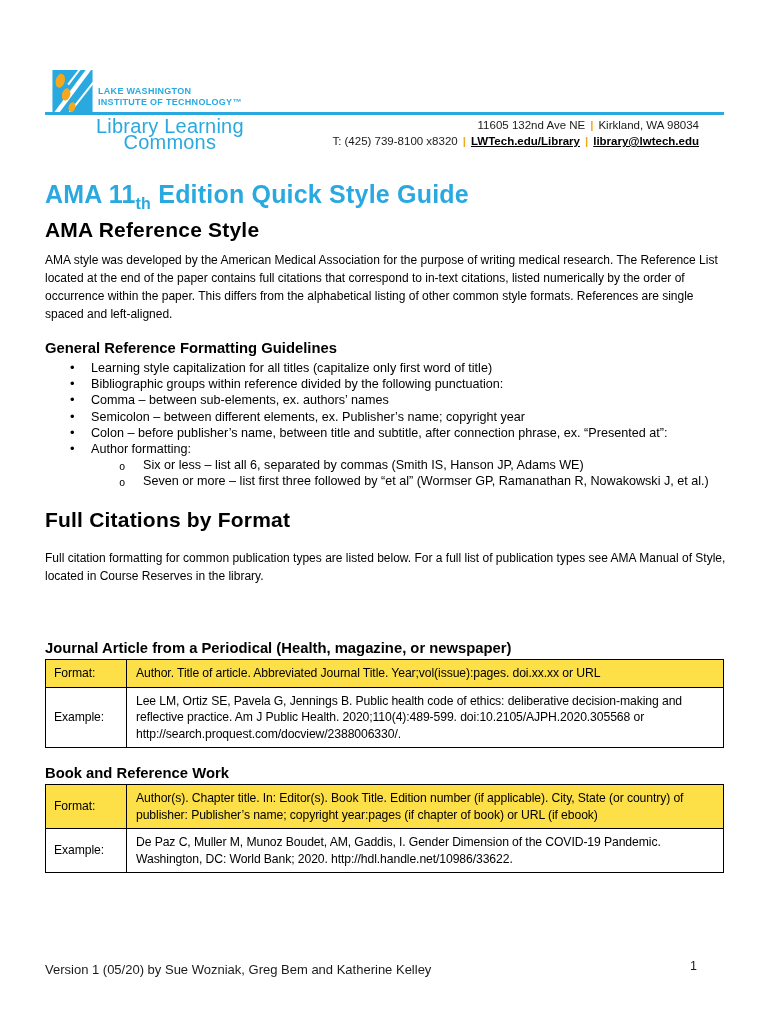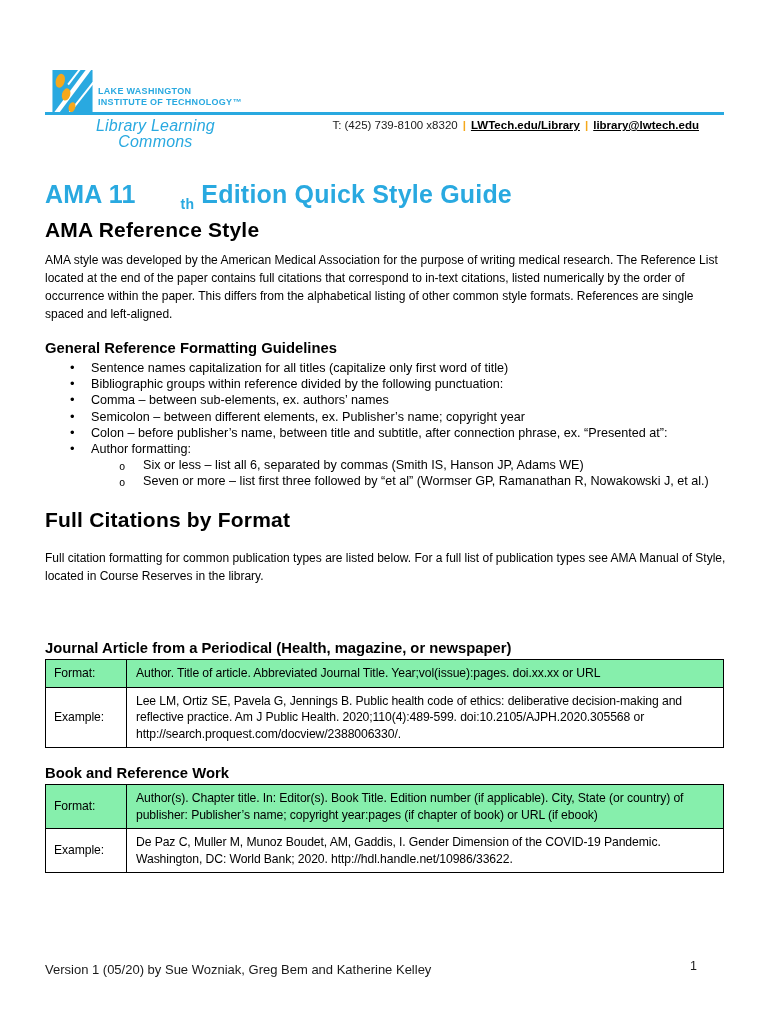--- a/index.html
+++ b/index.html
@@ -10,35 +10,35 @@
   }
   
   .logo-icon { position:absolute; left:52px; top:70px; width:41px; height:44px; }
   .org-name {
     position:absolute; left:98px; top:86px; color:#29A9E0; font-weight:bold;
     font-size:9px; line-height:10.5px; text-transform:uppercase; letter-spacing:0.3px;
   }
   .brand-rule { position:absolute; left:45px; top:112px; width:679px; height:2.5px; background:#29A9E0; }
   .unit-name {
     position:absolute; left:96px; top:118px; color:#29A9E0;
-    font-size:16px; line-height:16px; letter-spacing:0.2px;font-style:italic;
+    font-size:20px; line-height:16px; letter-spacing:0.2px;
   }
   .unit-name .line2 { text-align:center; }
   .contact {
     position:absolute; top:117px; right:44px; text-align:right;
     font-size:11.5px; line-height:16px; color:#1a1a1a;
   }
   .contact .sep { color:#F5A81C; font-weight:bold; padding:0 5px; }
   .contact .link { font-weight:bold; text-decoration:underline; color:#000; cursor:pointer; }
   
   .doc-title {
     position:absolute; left:45px; top:180px; color:#29A9E0;
     font-size:25px; font-weight:bold; letter-spacing:0.2px;
   }
-  .doc-title sub { font-size:14px;margin-left:45px; }
+  .doc-title sub { font-size:16px; }
   .h2 { position:absolute; left:45px; font-size:21px; font-weight:bold; letter-spacing:0.2px; }
   .h2.ref-style { top:218px; }
   .h2.full-cit { top:508px; }
   .h3 { position:absolute; left:45px; font-size:14.8px; font-weight:bold; }
   .h3.guidelines { top:340px; }
   .h3.cap-journal { top:640px; }
   .h3.cap-book { top:765px; }
   .body-p { position:absolute; left:45px; width:683px; font-size:12px; line-height:18px; }
   .body-p.intro { top:251px; }
   .body-p.cit-intro { top:541px;margin-top:8px; }
@@ -60,21 +60,21 @@
   
   .cit-table { position:absolute; left:45px; border-collapse:collapse; width:679px; table-layout:fixed; }
   .cit-table.journal { top:659px; }
   .cit-table.book { top:784px; }
   .cit-table td {
     border:1.5px solid #000; font-size:12.2px; line-height:16.5px;
     padding:5px 9px; vertical-align:middle; letter-spacing:-0.1px;
   }
   .cit-table td.label-cell { padding-left:8px; }
   .cit-table col.label-col { width:81px; }
-  .cit-table tr.format-row td { background:#86efac; }
+  .cit-table tr.format-row td { background:#fde047; }
   
   .footer-version { position:absolute; left:45px; top:962px; font-size:13px; color:#1a1a1a; }
   .footer-page { position:absolute; right:46px; top:959px; font-size:12.5px; color:#1a1a1a; }
 </style>
 </head>
 <body>
 
 <div class="page">
 
   <svg class="logo-icon" viewBox="0 0 41 45" xmlns="http://www.w3.org/2000/svg">
@@ -90,31 +90,32 @@
     <div>Lake Washington</div>
     <div>Institute of Technology™</div>
   </div>
   <div class="brand-rule"></div>
   <div class="unit-name">
     <div class="line1">Library Learning</div>
     <div class="line2">Commons</div>
   </div>
 
   <div class="contact">
+    <div><span>11605 132nd Ave NE</span><span class="sep">|</span><span>Kirkland, WA 98034</span></div>
     <div><span>T: (425) 739-8100 x8320</span><span class="sep">|</span><span class="link">LWTech.edu/Library</span><span class="sep">|</span><span class="link">library@lwtech.edu</span></div>
   </div>
 
   <h1 class="doc-title"><span>AMA 11</span><sub>th</sub><span> Edition Quick Style Guide</span></h1>
 
   <h2 class="h2 ref-style">AMA Reference Style</h2>
   <p class="body-p intro">AMA style was developed by the American Medical Association for the purpose of writing medical research. The Reference List located at the end of the paper contains full citations that correspond to in-text citations, listed numerically by the order of occurrence within the paper. This differs from the alphabetical listing of other common style formats. References are single spaced and left-aligned.</p>
 
   <h3 class="h3 guidelines">General Reference Formatting Guidelines</h3>
   <ul class="bullets">
-    <li>Sentence names capitalization for all titles (capitalize only first word of title)</li>
+    <li>Learning style capitalization for all titles (capitalize only first word of title)</li>
     <li>Bibliographic groups within reference divided by the following punctuation:</li>
     <li>Comma – between sub-elements, ex. authors’ names</li>
     <li>Semicolon – between different elements, ex. Publisher’s name; copyright year</li>
     <li>Colon – before publisher’s name, between title and subtitle, after connection phrase, ex. “Presented at”:</li>
     <li>
       <span>Author formatting:</span>
       <ul class="sub-bullets">
         <li>Six or less – list all 6, separated by commas (Smith IS, Hanson JP, Adams WE)</li>
         <li>Seven or more – list first three followed by “et al” (Wormser GP, Ramanathan R, Nowakowski J, et al.)</li>
       </ul>

